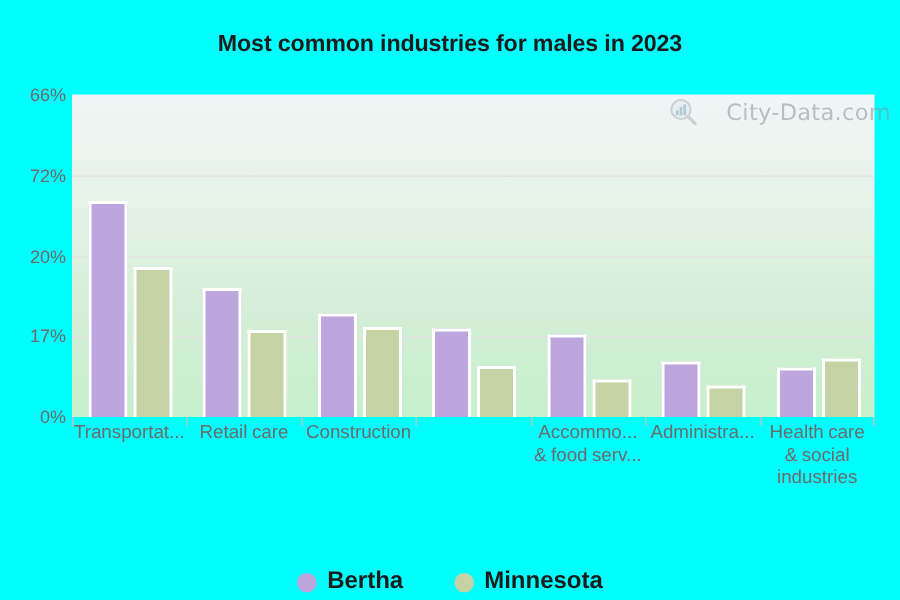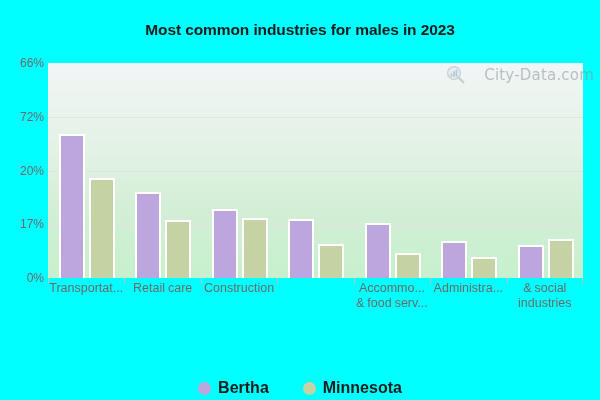--- a/index.html
+++ b/index.html
@@ -231,20 +231,21 @@
       <div class="xtick-label" style="left: 305.714px; width: 76.4286px;">
         <div>Accommo...</div>
         <div>&amp; food serv...</div>
       </div>
       <div class="xtick" style="left: 382.143px;"></div>
       <div class="xtick-label" style="left: 382.143px; width: 76.4286px;">
         <div>Administra...</div>
       </div>
       <div class="xtick" style="left: 458.571px;"></div>
       <div class="xtick-label" style="left: 458.571px; width: 76.4286px;">
+        <div>Health care</div>
         <div>&amp; social</div>
         <div>industries</div>
       </div>
       <div class="xtick" style="left: 0px;"></div>
       <div class="xtick" style="left: 534px;"></div>
     </div>
 
   <div id="watermark">
     <svg id="watermark-icon" width="19" height="19" viewBox="0 0 19 19" aria-hidden="true">
       <circle cx="8" cy="8" r="6.4" fill="#dfe8ea" stroke="#aab4b7" stroke-width="1.3"></circle>

